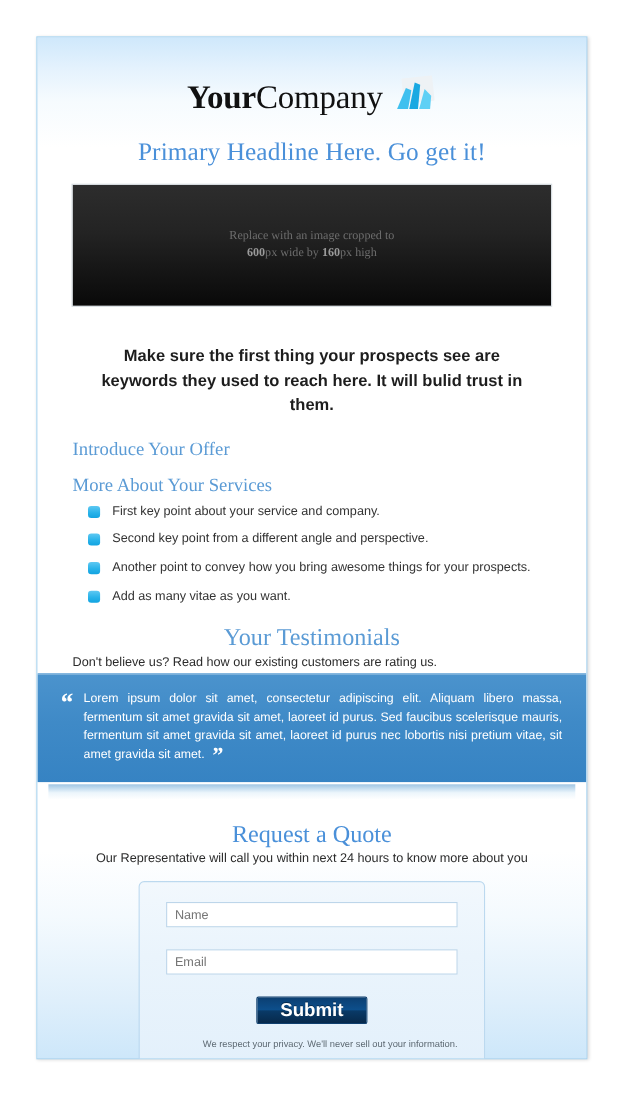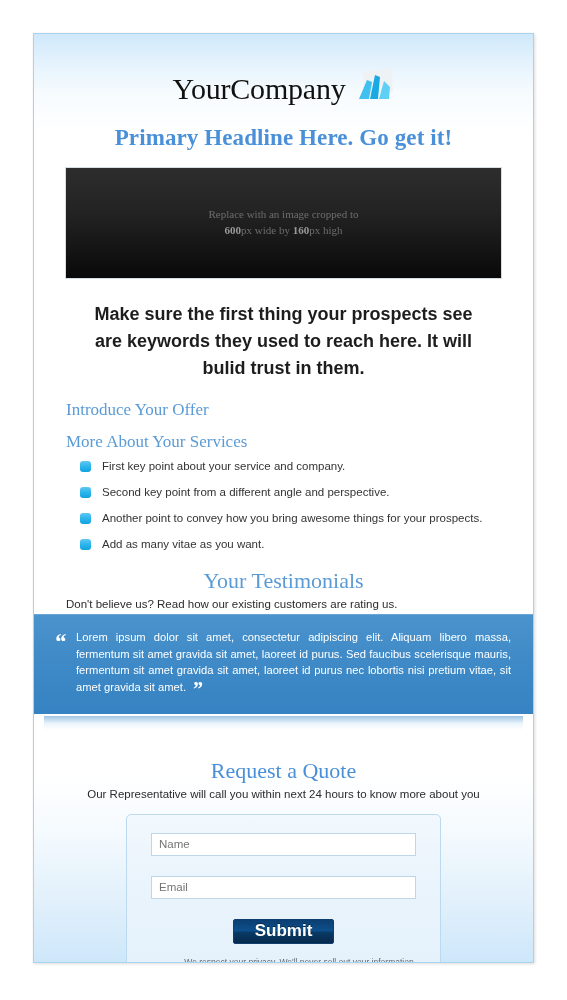--- a/index.html
+++ b/index.html
@@ -51,21 +51,21 @@
     padding-top: 38px;
     padding-bottom: 4px;
   }
   .logo-text {
     font-family: "Liberation Serif", serif;
     font-size: 30px;
     color: #111111;
     letter-spacing: -0.2px;
     line-height: 1;
   }
-  .logo-text .lg-bold { font-weight: normal; }
+  .logo-text .lg-bold { font-weight: bold; }
   .logo-text .lg-light { font-weight: normal; }
 
   .logo-mark {
     position: relative;
     width: 40px;
     height: 36px;
     margin-left: 9px;
     margin-top: -3px;
   }
   .logo-mark .paper {
@@ -79,21 +79,20 @@
 
   
   .headline {
     text-align: center;
     font-family: "Liberation Serif", serif;
     font-size: 23px;
     color: #4a90d9;
     margin-top: 16px;
     margin-bottom: 16px;
     letter-spacing: 0.1px;
-    font-weight: bold;
   }
 
   
   .hero {
     width: 437px;
     height: 112px;
     margin: 7px auto;
     background: linear-gradient(to bottom, #2d2d2d 0%, #232323 40%, #090909 100%);
     border: 1px solid #d6dde2;
     display: flex;
@@ -106,25 +105,25 @@
     font-family: "Liberation Serif", serif;
     font-size: 11px;
     color: #6d6d6d;
     line-height: 1.45;
   }
   .hero-line b { color: #9a9a9a; font-weight: bold; }
 
   
   .subhead {
     text-align: center;
-    font-size: 18px;
+    font-size: 15px;
     font-weight: bold;
     color: #1d1d1d;
     line-height: 1.5;
-    margin-top: 22px;
+    margin-top: 34px;
     margin-bottom: 18px;
     padding: 0 18px;
   }
 
   
   .sec-title {
     font-family: "Liberation Serif", serif;
     font-size: 17px;
     color: #5b9bd5;
     margin-top: 12px;
@@ -209,21 +208,21 @@
     margin: 2px 10px 0 10px;
     background: linear-gradient(to bottom, rgba(80,150,205,0.55) 0%, rgba(200,228,246,0.35) 55%, rgba(255,255,255,0) 100%);
   }
 
   
   .quote-req-title {
     font-family: "Liberation Serif", serif;
     font-size: 22px;
     color: #4a90d9;
     text-align: center;
-    margin-top: 28px;
+    margin-top: 18px;
   }
   .quote-req-sub {
     text-align: center;
     font-size: 11.5px;
     color: #2b2b2b;
     margin-top: 4px;
     margin-bottom: 14px;
   }
 
   

